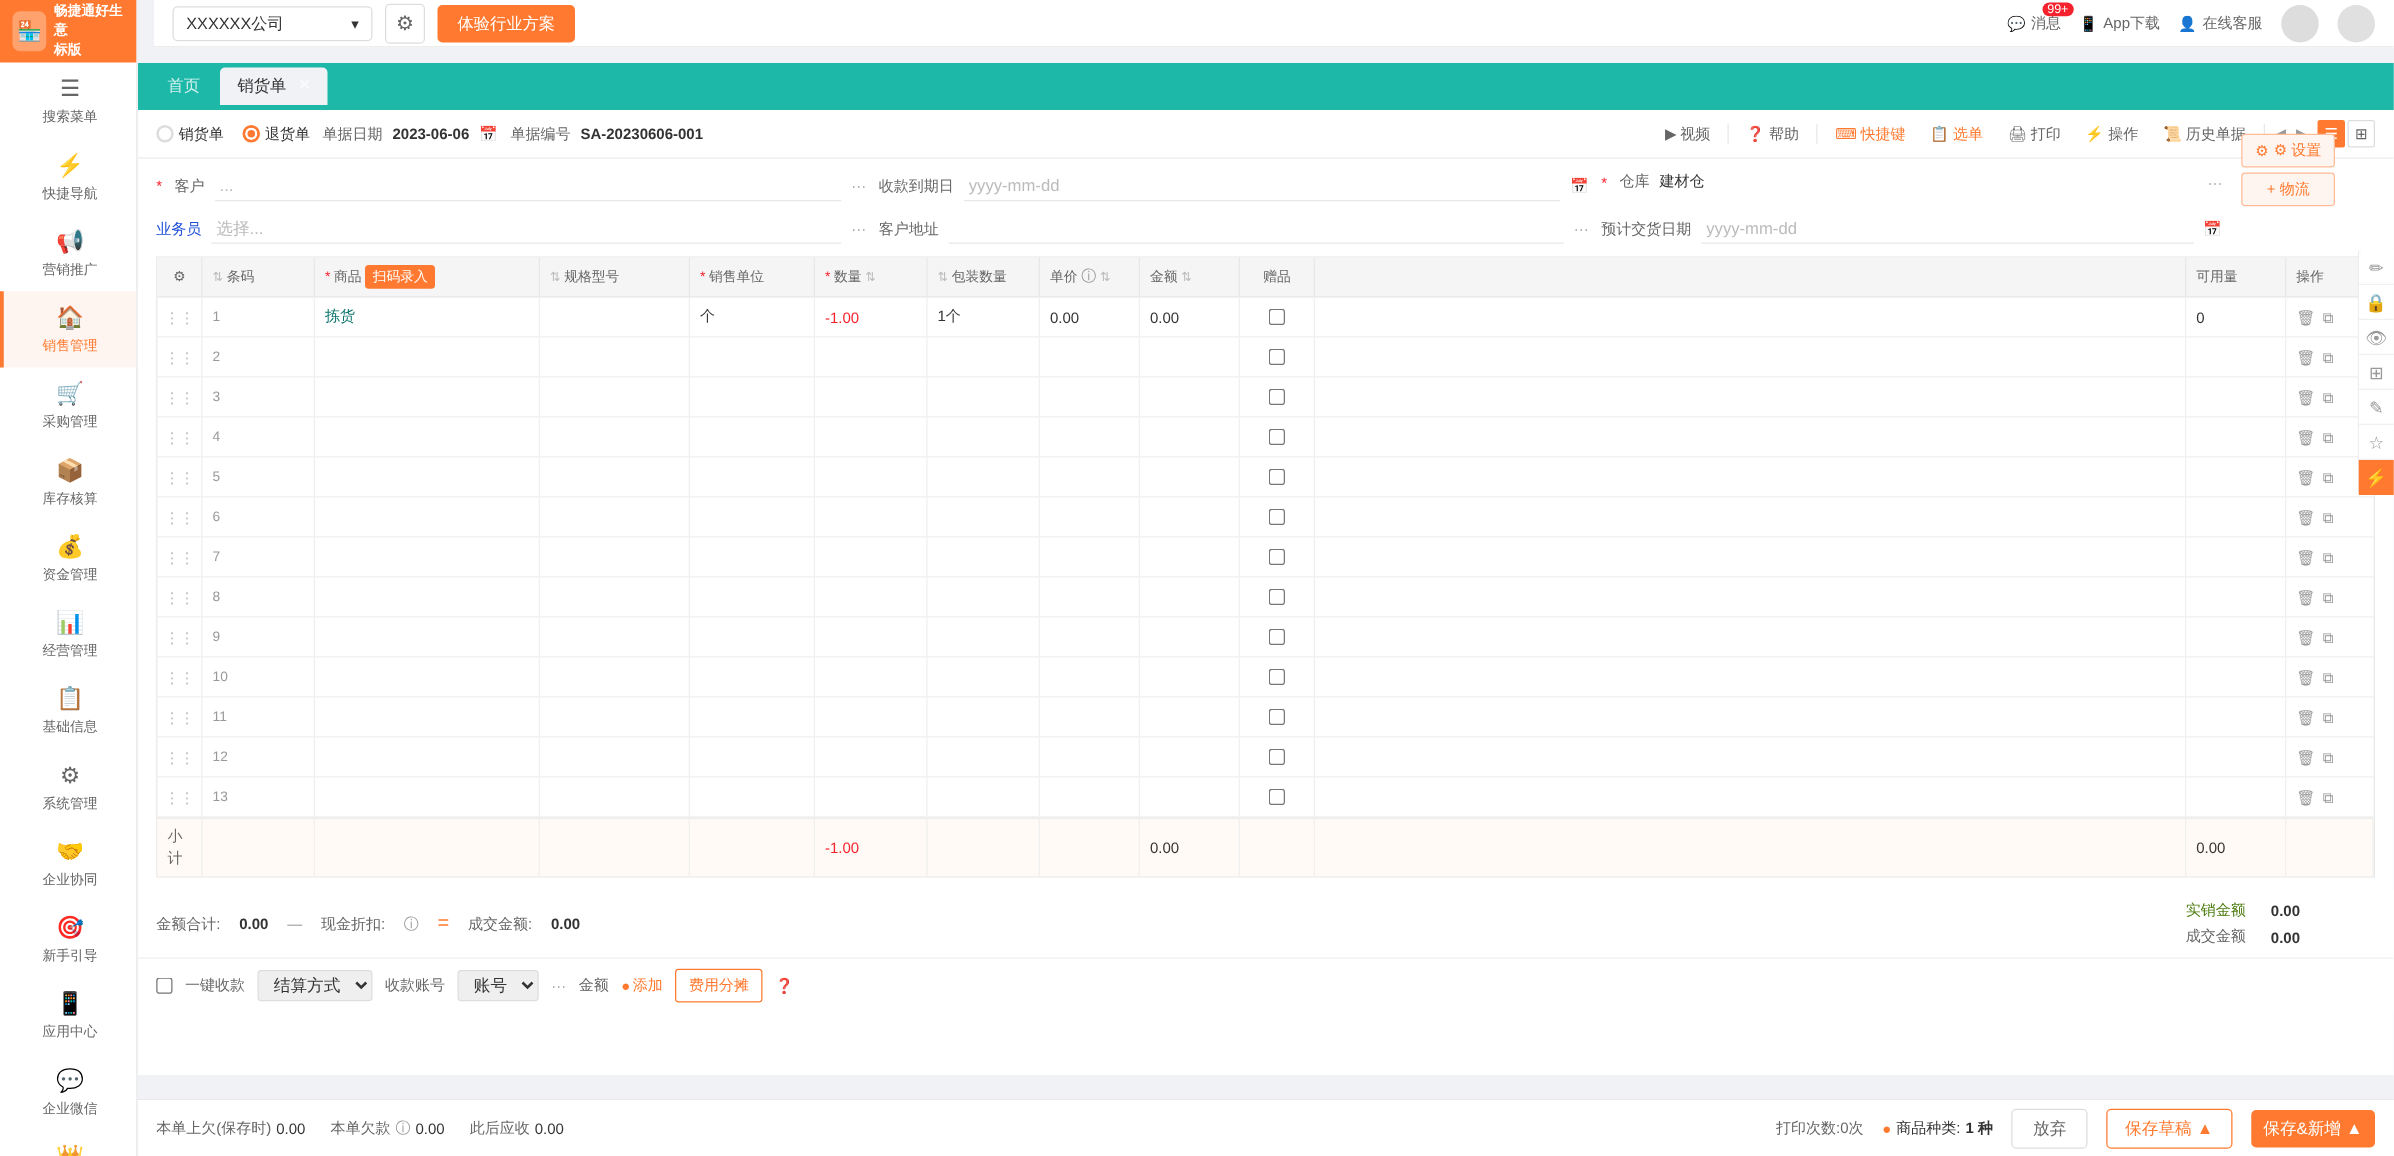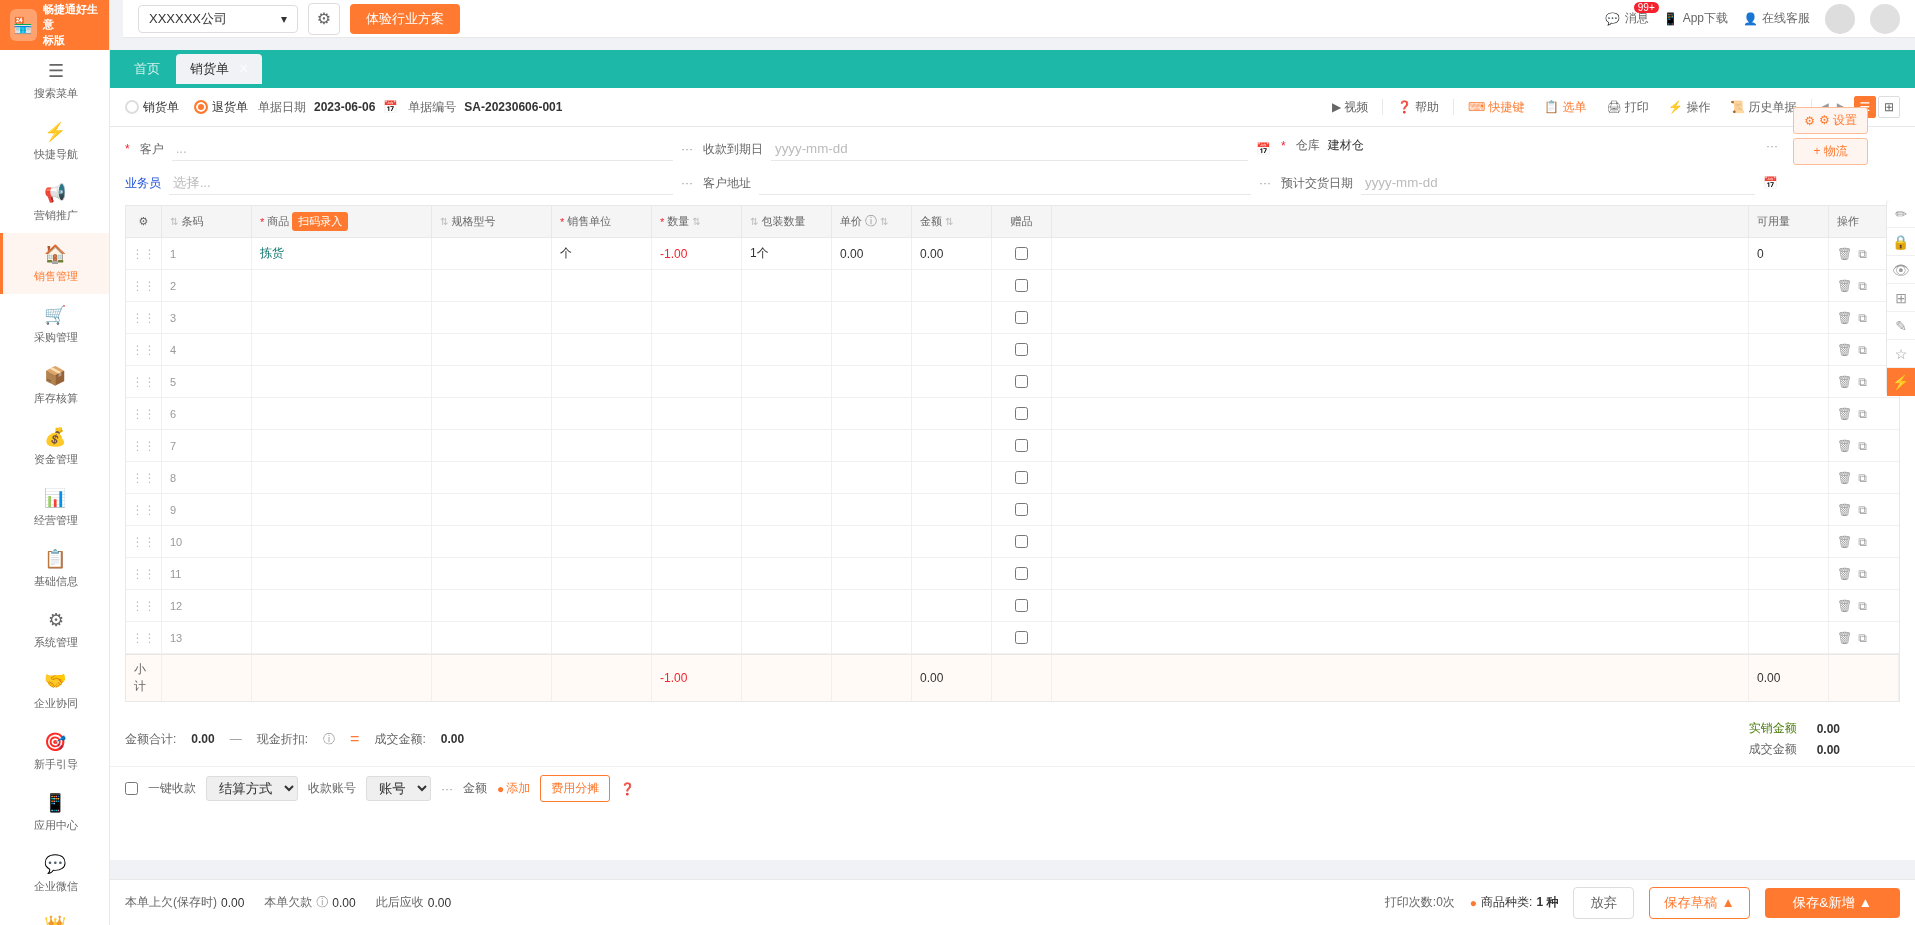--- a/index.html
+++ b/index.html
@@ -78,21 +78,21 @@
     .col-available { width: 80px; flex-shrink: 0; }
     .col-ops { width: 70px; flex-shrink: 0; }
 
     
     .status-bar { position: fixed; bottom: 0; left: 110px; right: 0; height: 46px; background: #fff; border-top: 1px solid #e8e8e8; display: flex; align-items: center; padding: 0 15px; gap: 20px; z-index: 99; }
     .status-item { display: flex; align-items: center; gap: 4px; color: #666; font-size: 12px; }
     .status-value { color: #333; }
     .status-bar-right { margin-left: auto; display: flex; align-items: center; gap: 15px; }
     .discard-btn { border: 1px solid #ddd; background: #fff; border-radius: 4px; padding: 6px 16px; cursor: pointer; color: #666; }
     .save-draft-btn { border: 1px solid #ff7a30; background: #fff; color: #ff7a30; border-radius: 4px; padding: 6px 14px; cursor: pointer; display: flex; align-items: center; gap: 4px; }
-    .save-new-btn { background: #ff7a30; color: #fff; border: none; border-radius: 4px; padding: 6px 28px; cursor: pointer; display: flex; align-items: center; gap: 4px; }
+    .save-new-btn { background: #ff7a30; color: #fff; border: none; border-radius: 4px; padding: 6px 10px; cursor: pointer; display: flex; align-items: center; gap: 4px; }
 
     
     .side-icons { position: fixed; right: 0; top: 140px; display: flex; flex-direction: column; background: #fff; border-left: 1px solid #e8e8e8; border-radius: 4px 0 0 4px; z-index: 200; }
     .side-icon { width: 28px; height: 28px; display: flex; align-items: center; justify-content: center; cursor: pointer; color: #999; font-size: 14px; border-bottom: 1px solid #f0f0f0; }
     .side-icon:last-child { border-bottom: none; }
     .side-icon.active { color: #ff7a30; }
 
     .info-icon { font-size: 12px; color: #999; cursor: pointer; }
     .sort-icon { color: #bbb; cursor: pointer; font-size: 10px; }
 

